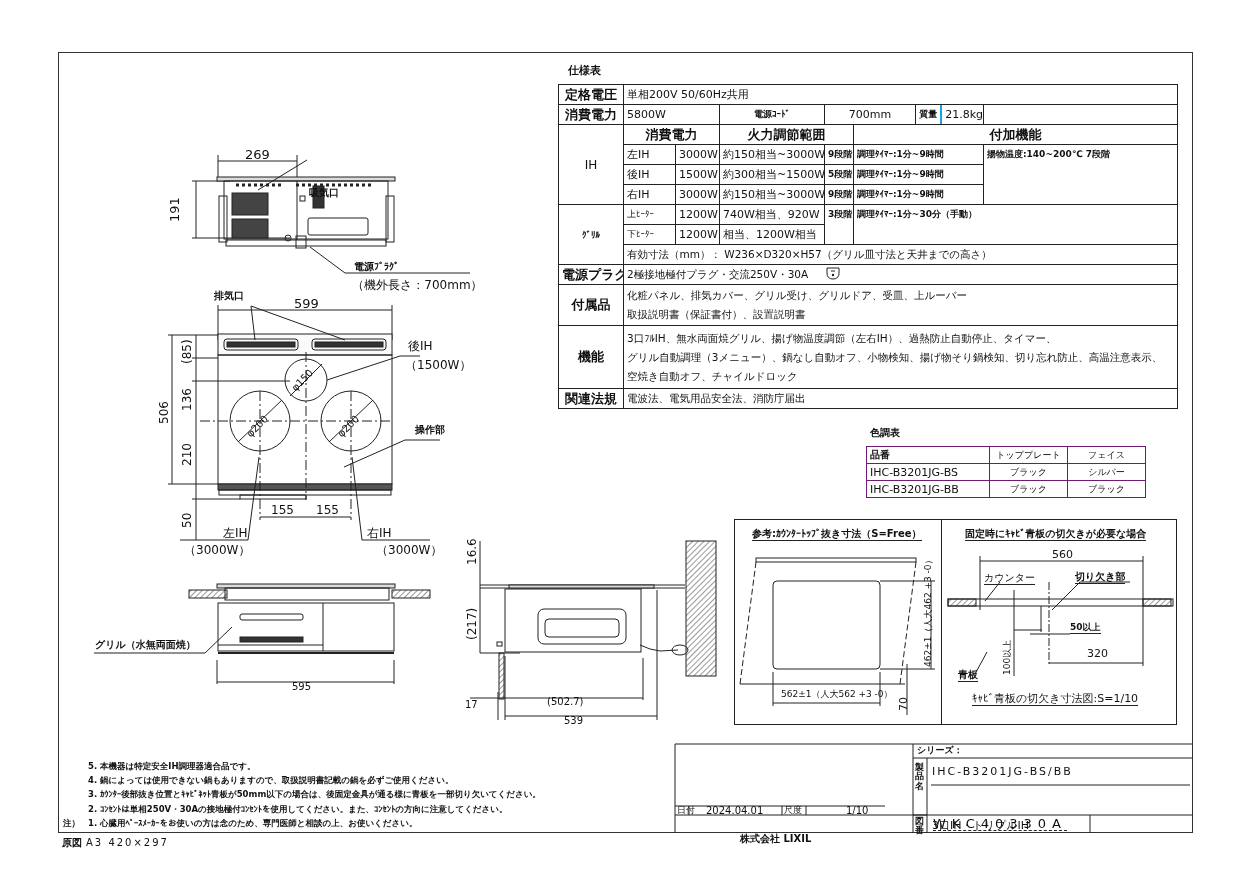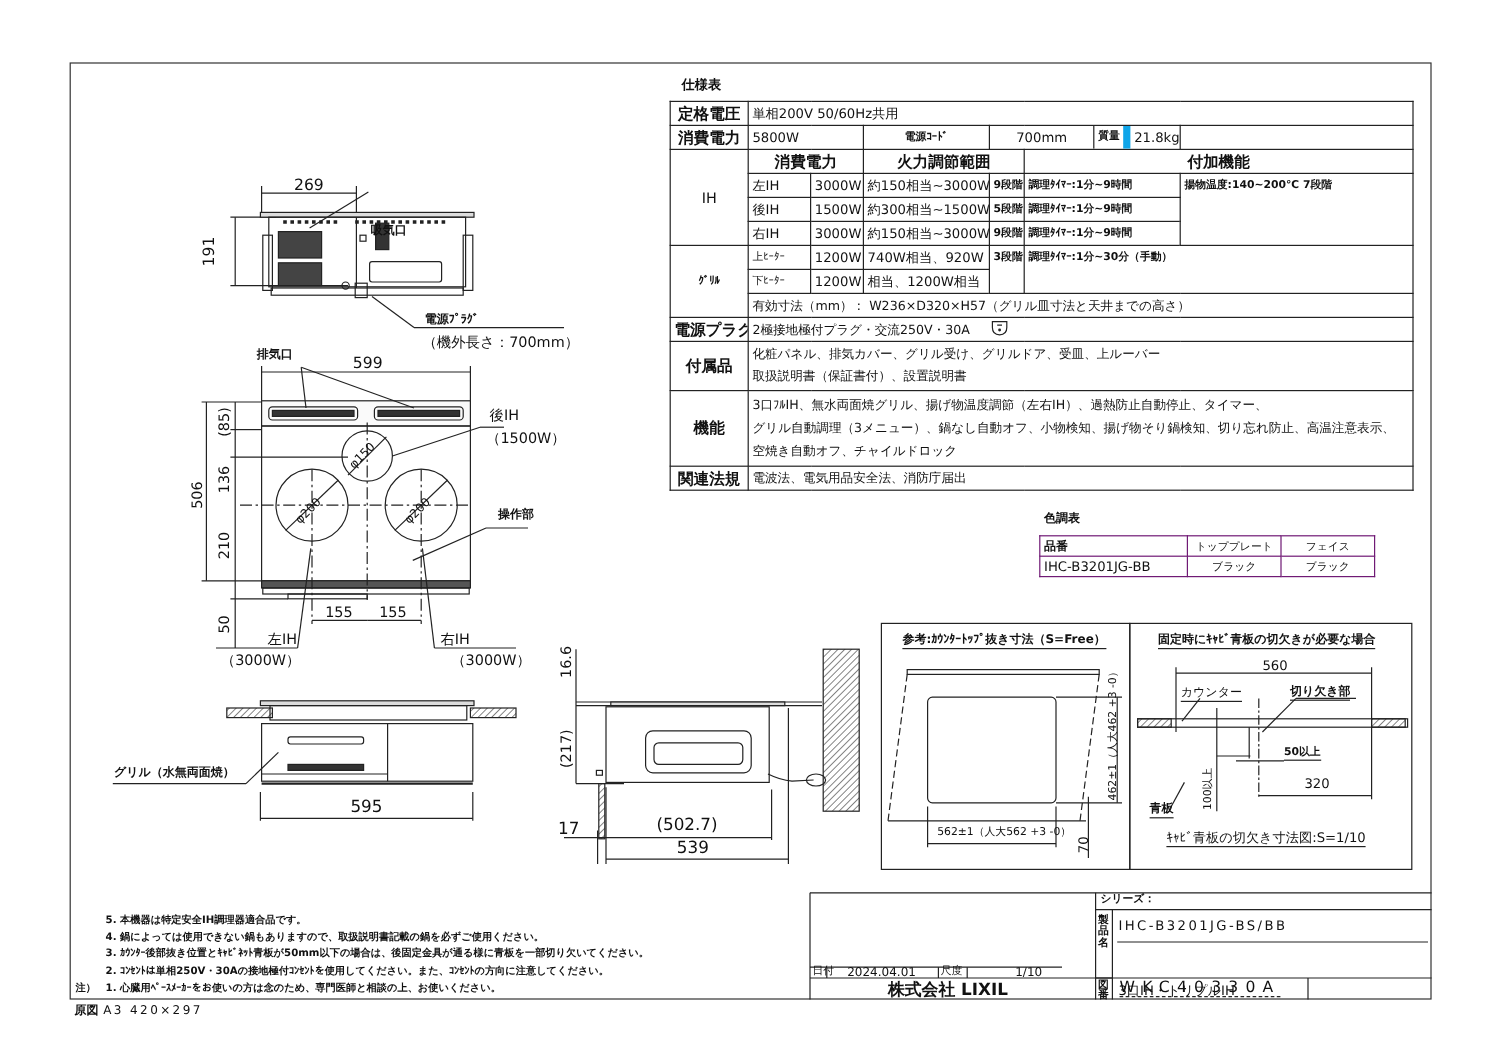--- a/index.html
+++ b/index.html
@@ -3,21 +3,21 @@
 <meta charset="utf-8">
 <style>
   html, body { margin:0; padding:0; background:#ffffff; }
   body { width:1238px; height:876px; position:relative; overflow:hidden;
          font-family:"DejaVu Sans", sans-serif; color:#111; }
   .frame { position:absolute; left:58px; top:52px; width:1135px; height:781px;
            border:1.5px solid #333; box-sizing:border-box; }
   .t { position:absolute; white-space:nowrap; line-height:1; }
   .b { font-weight:bold; }
   .s9 { font-size:9px; } .s10 { font-size:10px; } .s11 { font-size:11px; }
-  .s12 { font-size:12px; } .s13 { font-size:13px; } .s14 { font-size:14px; }
+  .s12 { font-size:12px; } .s13 { font-size:13px; } .s14 { font-size:10px;margin-top:16px; }
   
   table.spec { position:absolute; left:558px; top:84px; width:619px;
                border-collapse:collapse; font-size:11px; table-layout:fixed; }
   table.spec td { border:1px solid #222; padding:0 3px; height:19px; white-space:nowrap;
                   overflow:hidden; vertical-align:middle; }
   table.spec td.c { text-align:center; }
   table.spec td.hd { font-weight:bold; text-align:center; font-size:13px; }
   table.spec td.sm { font-size:9px; font-weight:bold; }
   table.spec td.r { text-align:right; }
   table.color { position:absolute; left:866px; top:446px; width:279px;
@@ -51,21 +51,21 @@
     <td class="hd">定格電圧</td>
     <td colspan="6">単相200V 50/60Hz共用</td>
   </tr>
   <tr>
     <td class="hd">消費電力</td>
     <td colspan="2">5800W</td>
     <td class="c sm">電源ｺｰﾄﾞ</td>
     <td colspan="2" style="padding:0;">
       <div style="display:flex;height:19px;align-items:center;">
         <span style="width:100px;text-align:center;border-right:1px solid #222;height:19px;line-height:19px;">700mm</span>
-        <span class="b" style="font-size:9px;padding:0 3px;border-right:6px solid #0ea5e9;height:19px;line-height:19px;">質量</span>
+        <span class="b" style="font-size:9px;padding:0 3px;border-right:2px solid #0ea5e9;height:19px;line-height:19px;">質量</span>
         <span style="padding-left:3px;">21.8kg</span>
       </div>
     </td>
     <td></td>
   </tr>
   <tr>
     <td rowspan="4" class="c" style="font-size:12px;">IH</td>
     <td colspan="2" class="hd">消費電力</td>
     <td colspan="2" class="hd">火力調節範囲</td>
     <td colspan="2" class="hd">付加機能</td>
@@ -148,20 +148,25 @@
   <colgroup>
       <col style="width:123px">
       <col style="width:78px">
       <col style="width:78px">
     </colgroup>
   <tbody>
       <tr>
     <td class="b" style="font-size:10px;">品番</td>
     <td class="c">トッププレート</td>
     <td class="c">フェイス</td>
+  </tr>
+  <tr>
+    <td>IHC-B3201JG-BS</td>
+    <td class="c">ブラック</td>
+    <td class="c">シルバー</td>
   </tr>
   <tr>
     <td>IHC-B3201JG-BB</td>
     <td class="c">ブラック</td>
     <td class="c">ブラック</td>
   </tr>
 </tbody>
   </table>
 
 <svg style="left:0;top:0;" width="1238" height="876">

